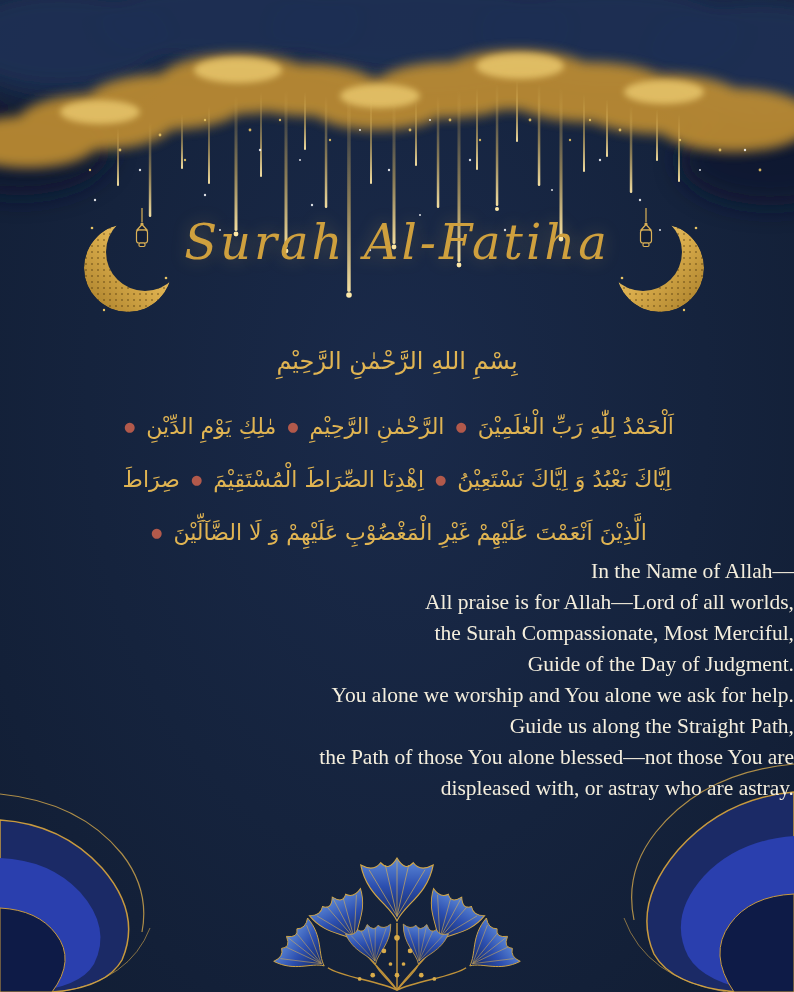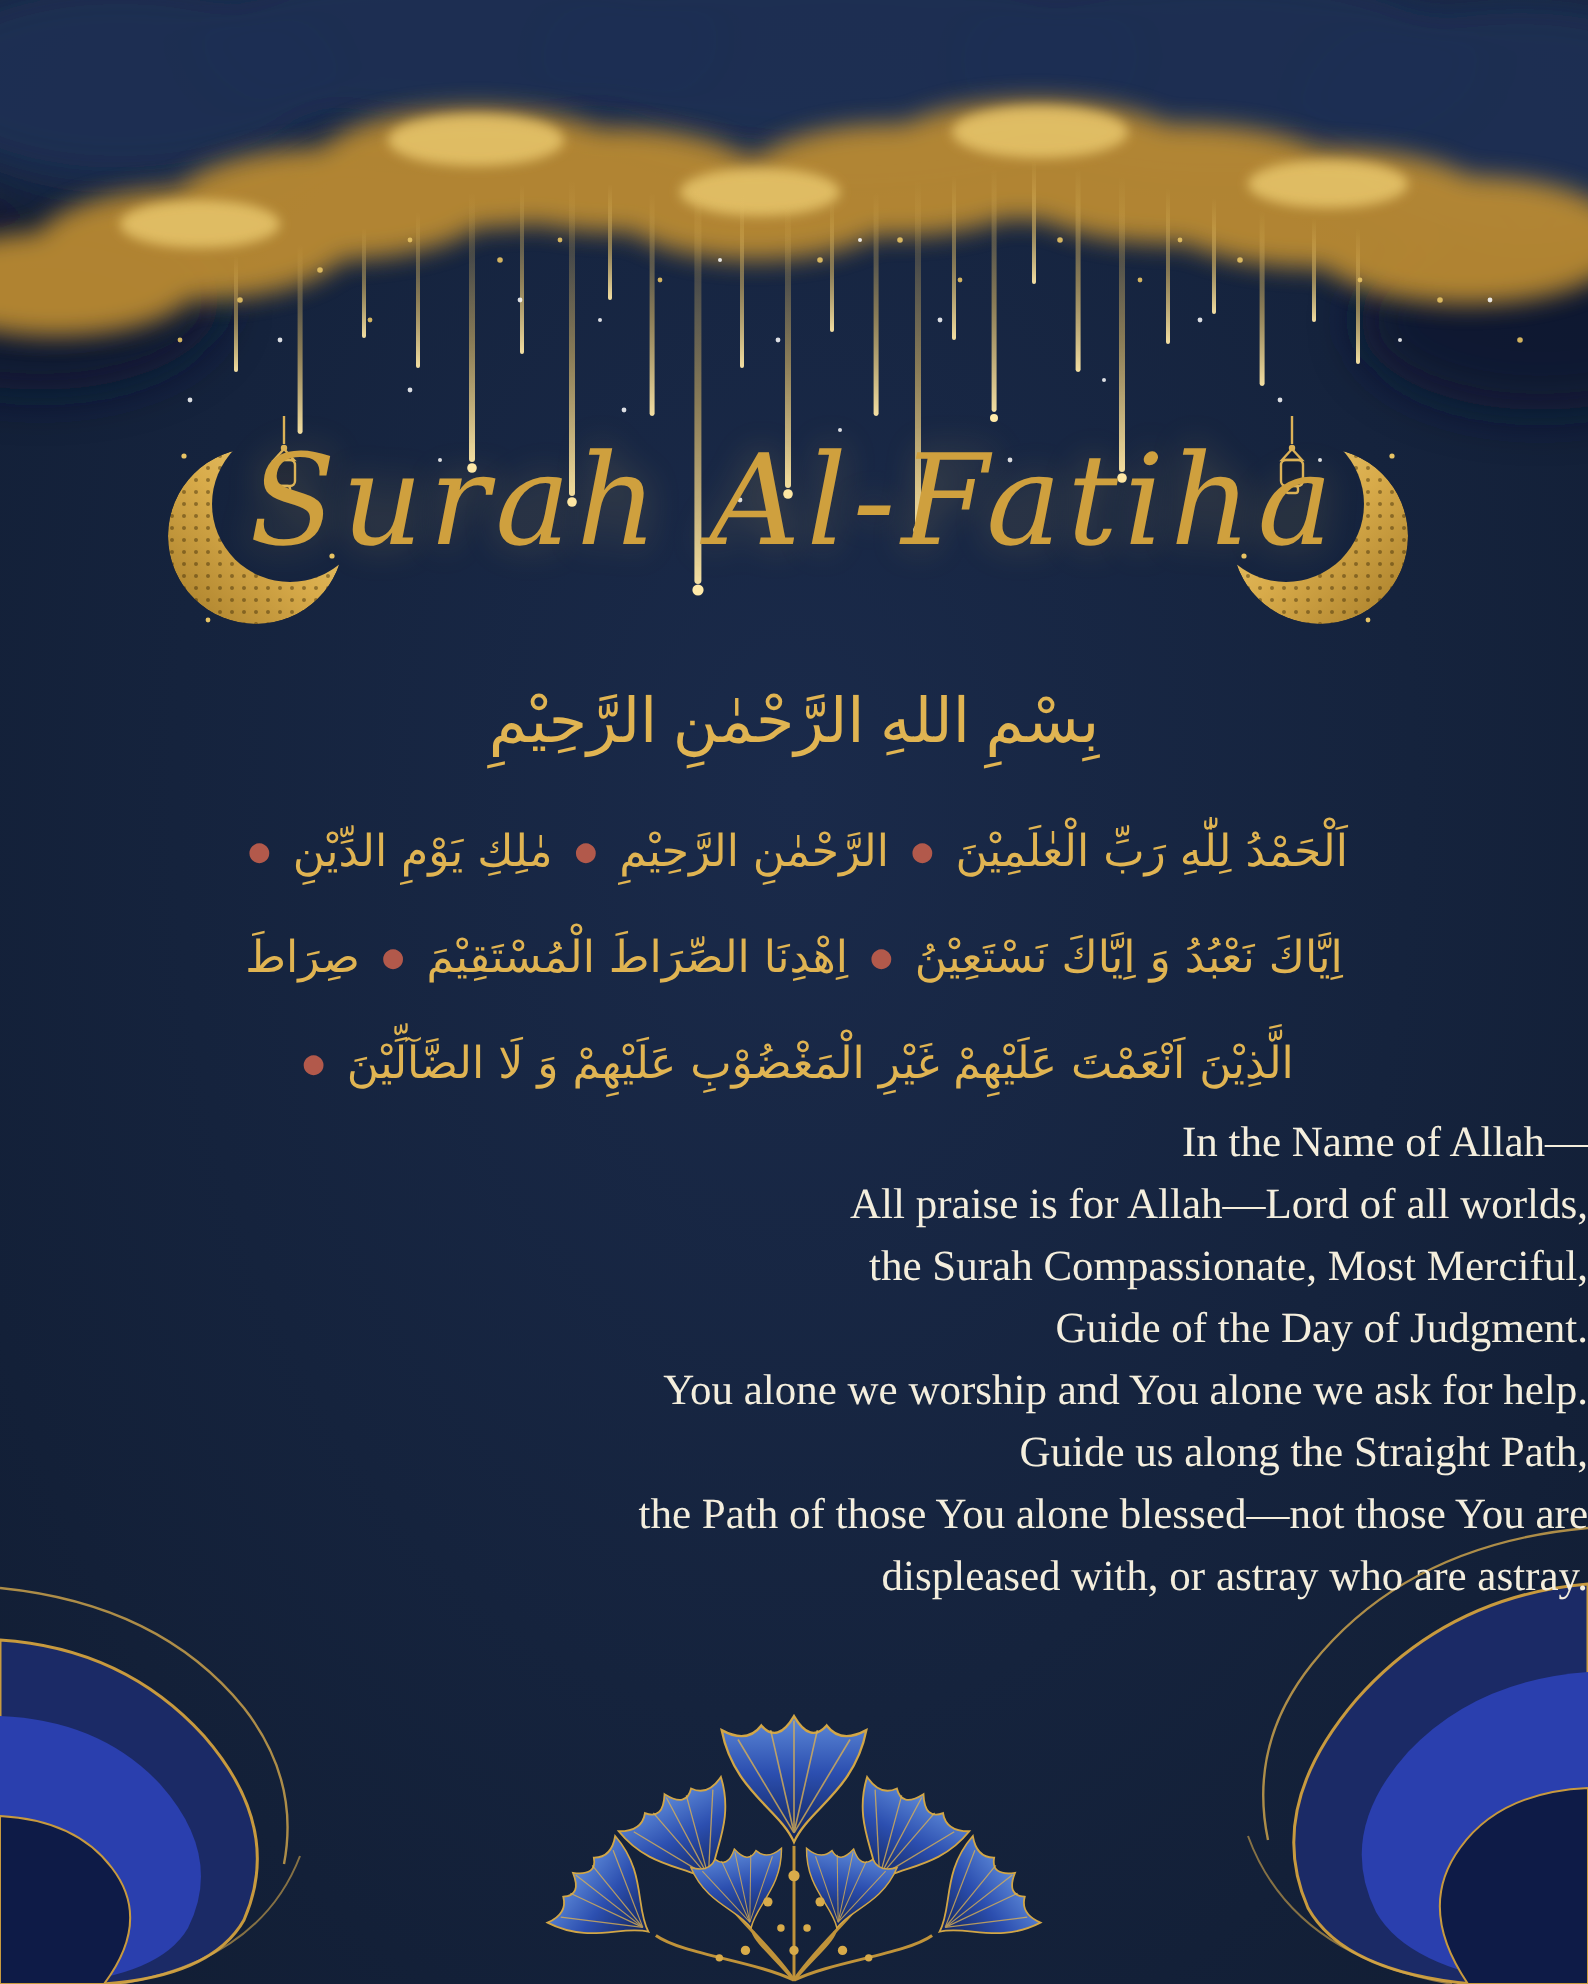--- a/index.html
+++ b/index.html
@@ -14,29 +14,29 @@
     background:radial-gradient(ellipse at 50% 40%, #1a2a4a 0%, var(--background) 55%, #111d33 100%);
     font-family:"Liberation Serif", serif;
   }
   .topdec{position:absolute;left:0;top:0;z-index:1;}
   .moon{position:absolute;z-index:2;}
   .moon.left{left:78px;top:208px;}
   .moon.right{right:84px;top:208px;}
   .title{
     position:absolute;top:214px;left:0;width:100%;z-index:3;margin:0;
     text-align:center;font-family:"DejaVu Serif", serif;font-style:italic;font-weight:normal;
-    font-size:63px;letter-spacing:3px;color:var(--title-gold);
+    font-size:48px;letter-spacing:3px;color:var(--title-gold);
     text-shadow:0 0 18px rgba(235,195,95,.28);
   }
   .arabic-block{
     position:absolute;top:344px;left:0;width:100%;z-index:3;
     text-align:center;direction:rtl;color:var(--arabic-gold);
     font-family:"DejaVu Sans", sans-serif;padding:0 28px;
   }
-  .bismillah{font-size:31px;margin:0 0 30px 0;line-height:34px;font-family:Liberation Serif, serif;}
+  .bismillah{font-size:24px;margin:0 0 30px 0;line-height:34px;}
   .arabic-line{font-size:22px;line-height:37px;margin:16px;}
   .vdot{color:var(--verse-dot);font-size:13px;vertical-align:3px;padding:0 4px;}
   .translation{
     position:absolute;top:556px;left:0;width:100%;z-index:3;
     text-align:right;color:var(--text-cream);
     font-size:21.5px;line-height:31px;
   }
   .translation p{margin:0;}
   .flowers{position:absolute;left:257px;bottom:0;z-index:2;}
   .corner{position:absolute;bottom:0;z-index:2;}

